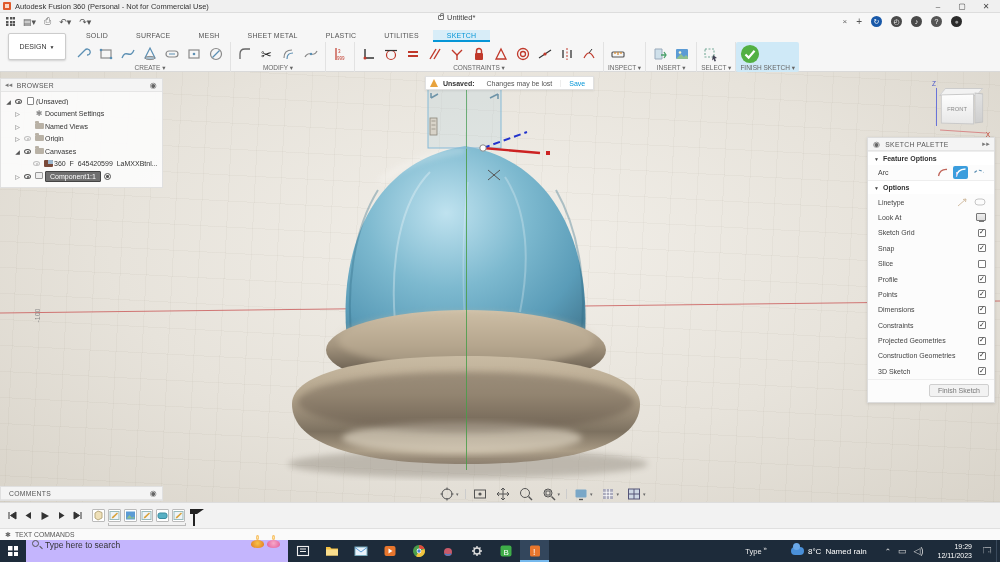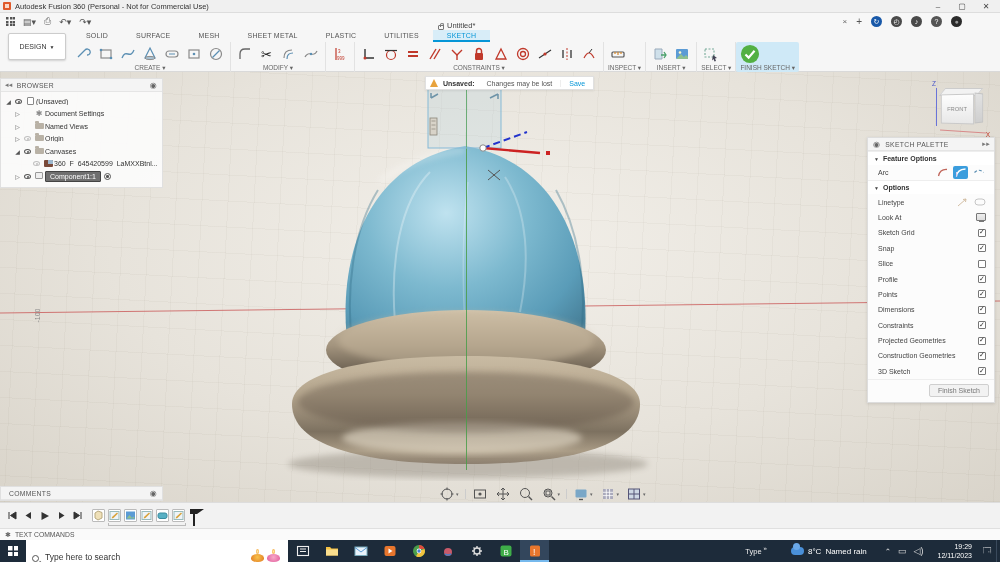--- a/index.html
+++ b/index.html
@@ -16,21 +16,21 @@
   .win-controls span { width:24px; text-align:center; font-size:8px; color:#444; line-height:13px; cursor:default; }
 
   
   .appbar { position:absolute; left:0; top:13px; width:1000px; height:17px; background:#f7f7f7; display:flex; align-items:center; }
   .qat { display:flex; align-items:center; gap:8px; padding-left:6px; }
   .qat .qi { color:#555; font-size:9px; }
   .grid9 { display:inline-block; width:9px; height:9px; background:
     linear-gradient(#555,#555) 0 0/2.5px 2.5px no-repeat, linear-gradient(#555,#555) 3.5px 0/2.5px 2.5px no-repeat, linear-gradient(#555,#555) 7px 0/2px 2.5px no-repeat,
     linear-gradient(#555,#555) 0 3.5px/2.5px 2.5px no-repeat, linear-gradient(#555,#555) 3.5px 3.5px/2.5px 2.5px no-repeat, linear-gradient(#555,#555) 7px 3.5px/2px 2.5px no-repeat,
     linear-gradient(#555,#555) 0 7px/2.5px 2px no-repeat, linear-gradient(#555,#555) 3.5px 7px/2.5px 2px no-repeat, linear-gradient(#555,#555) 7px 7px/2px 2px no-repeat; }
-  .doc-tab { position:absolute; left:438px; top:0; height:17px; display:flex; align-items:flex-end; gap:3px; font-size:7.5px; color:#444; }
+  .doc-tab { position:absolute; left:438px; top:0; height:17px; display:flex; align-items:flex-start; gap:3px; font-size:7.5px; color:#444; }
   .lock-ico { display:inline-block; width:6px; height:5px; border:1px solid #777; border-radius:1px; position:relative; margin-top:2px;}
   .lock-ico::before{ content:""; position:absolute; left:1px; top:-3px; width:2px; height:3px; border:1px solid #777; border-bottom:none; border-radius:2px 2px 0 0; }
   .appbar-right { position:absolute; right:38px; top:0; height:17px; display:flex; align-items:center; gap:9px; }
   .abr-x { color:#666; font-size:8px; }
   .abr-plus { color:#555; font-size:10px; }
   .circ { width:11px; height:11px; border-radius:50%; display:inline-flex; align-items:center; justify-content:center; font-size:7px; }
   .c-blue { background:#1858a8; color:#fff; }
   .c-dark { background:#4a4a4a; color:#fff; }
   .c-q { background:#555; color:#fff; }
   .c-av { background:#2b2b2b; color:#999; }
@@ -144,21 +144,21 @@
   
   .txtcmd { position:absolute; left:0; top:528px; width:1000px; height:12px; background:#fafafa; border-top:1px solid #e0e0e0; display:flex; align-items:center; font-size:6.8px; color:#555; }
   .txtcmd .g { margin:0 4px 0 5px; color:#666; font-size:7px; }
 
   
   .taskbar { position:absolute; left:0; top:540px; width:1000px; height:22px; background:#1d2b3a; display:flex; align-items:center; color:#eee; }
   .tb-start { width:26px; height:22px; display:flex; align-items:center; justify-content:center; }
   .win-g { width:10px; height:10px; background:
     linear-gradient(#fff,#fff) 0 0/4.5px 4.5px no-repeat, linear-gradient(#fff,#fff) 5.5px 0/4.5px 4.5px no-repeat,
     linear-gradient(#fff,#fff) 0 5.5px/4.5px 4.5px no-repeat, linear-gradient(#fff,#fff) 5.5px 5.5px/4.5px 4.5px no-repeat; }
-  .tb-search { width:262px; height:22px; background:#ffffff; display:flex; align-items:flex-end; gap:6px; padding:0 6px; color:#444; position:relative; }
+  .tb-search { width:262px; height:22px; background:#c4b5fd; display:flex; align-items:flex-start; gap:6px; padding:0 6px; color:#444; position:relative; }
   .tb-search .mag { width:7px; height:7px; border:1.2px solid #555; border-radius:50%; position:relative; }
   .tb-search .mag::after { content:""; position:absolute; left:6px; top:6px; width:4px; height:1.2px; background:#555; transform:rotate(45deg); }
   .tb-search .ph { font-size:8.5px; color:#333; flex:1; }
   .candles { display:flex; gap:3px; margin-right:2px; }
   .candle { width:13px; height:8px; border-radius:50% 50% 45% 45%; position:relative; }
   .candle.or { background:radial-gradient(circle at 50% 40%, #f8c24a, #e07820); }
   .candle.pk { background:radial-gradient(circle at 50% 40%, #f7a8c8, #e05a9a); }
   .candle::after { content:""; position:absolute; left:5px; top:-5px; width:3px; height:5px; border-radius:50% 50% 50% 50%/60% 60% 40% 40%; background:radial-gradient(#ffe9a8,#f09c2e); }
   .tb-apps { display:flex; height:22px; }
   .tb-app { width:29px; height:22px; display:flex; align-items:center; justify-content:center; }

